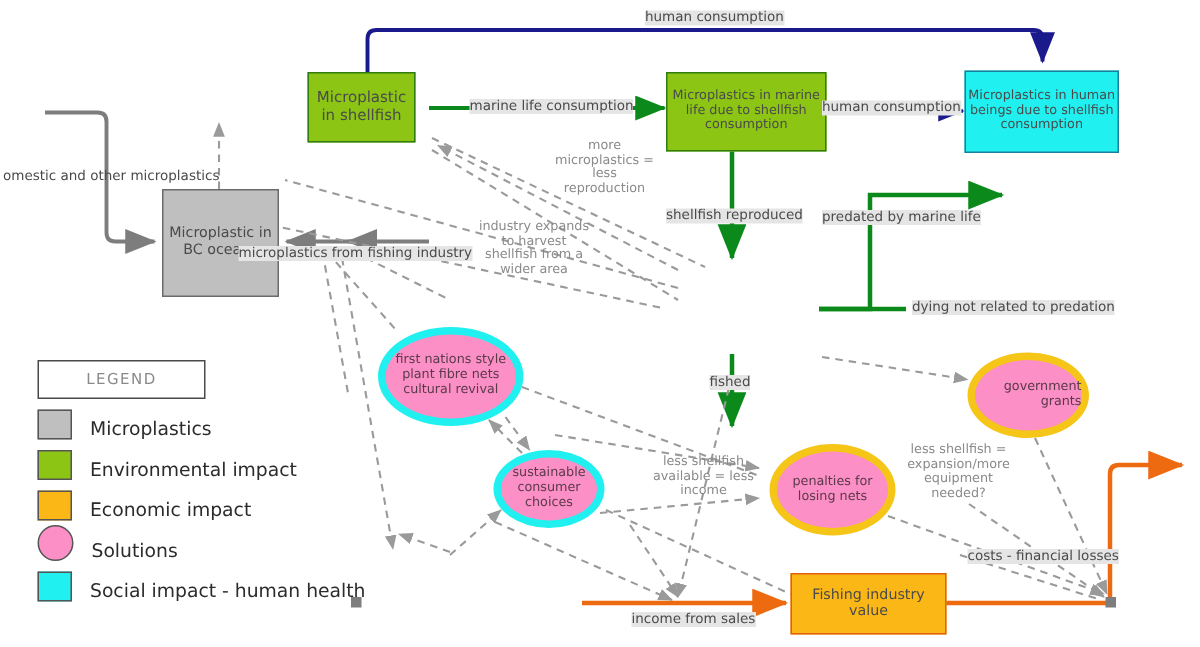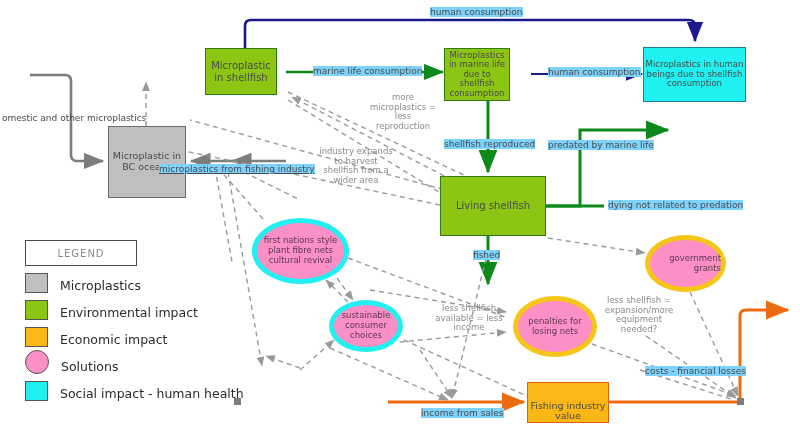--- a/index.html
+++ b/index.html
@@ -72,21 +72,21 @@
     background: #FB8FC6;
     border: 5px solid #21F0F0;
   }
   .ellipse-orange {
     background: #FB8FC6;
     border: 5px solid #F5C518;
   }
   .edge-label {
     position: absolute;
     color: #4a4a4a;
-    background: #7dd3fc;
+    background: #e5e5e5;
     white-space: nowrap;
     font-family: "DejaVu Sans", sans-serif;
     line-height: 1.12;
   }
   .edge-label.multi {
     white-space: normal;
     text-align: center;
   }
   .edge-label.dashed-lbl {
     color: #8a8a8a;
@@ -250,33 +250,30 @@
   </svg>
 
   <div class="node rectnode green-box" style="left:205px; top:48px; width:72px; height:47px; font-size:10px;">
     <span>Microplastic in shellfish</span>
   </div>
 
   <div class="node rectnode gray-box" style="left:108px; top:126px; width:78px; height:72px; font-size:9.5px;">
     <span>Microplastic in BC oceans</span>
   </div>
 
-  <div class="node rectnode green-box" style="left:444px; top:48px; width:66px; height:53px; font-size:8.5px;">
+  <div class="node rectnode green-box" style="left:444px; top:48px; width:107px; height:53px; font-size:8.5px;">
     <span>Microplastics in marine life due to shellfish consumption</span>
   </div>
 
   <div class="node rectnode cyan-box" style="left:643px; top:47px; width:103px; height:55px; font-size:8.5px;">
     <span>Microplastics in human beings due to shellfish consumption</span>
   </div>
 
-  <div class="node rectnode green-box" style="left:440px; top:176px; width:106px; height:60px; font-size:10px;">
-    <span>Living shellfish</span>
-  </div>
-
-  <div class="node rectnode orange-box" style="left:527px; top:382px; width:82px; height:41px; font-size:9.5px;align-items:flex-end;">
+
+  <div class="node rectnode orange-box" style="left:527px; top:382px; width:104px; height:41px; font-size:9.5px;">
     <span>Fishing industry value</span>
   </div>
 
   <div class="ellipse-node ellipse-cyan" style="left:252px; top:218px; width:97px; height:66px; font-size:8.5px;">
     <span>first nations style plant fibre nets cultural revival</span>
   </div>
 
   <div class="ellipse-node ellipse-cyan" style="left:329px; top:300px; width:74px; height:52px; font-size:8.5px;">
     <span>sustainable consumer choices</span>
   </div>
@@ -291,21 +288,21 @@
 
   <div class="edge-label" style="left:430px; top:7px; font-size:9px;">human consumption</div>
 
   <div class="edge-label" style="left:548px; top:67px; font-size:9px;">human consumption</div>
 
   <div class="edge-label" style="left:313px; top:66px; font-size:9px;">marine life consumption</div>
 
 
   <div class="edge-label" style="left:2px; top:113px; font-size:9px; background:transparent;">omestic and other microplastics</div>
 
-  <div class="edge-label" style="left:159px; top:164px; font-size:9px;text-decoration:underline;">microplastics from fishing industry</div>
+  <div class="edge-label" style="left:159px; top:164px; font-size:9px;">microplastics from fishing industry</div>
 
   <div class="edge-label multi dashed-lbl" style="left:367px; top:93px; width:72px; font-size:8.5px; background:transparent;">more microplastics = less reproduction</div>
 
   <div class="edge-label multi dashed-lbl" style="left:318px; top:147px; width:76px; font-size:8.5px; background:transparent;">industry expands to harvest shellfish from a wider area</div>
 
   <div class="edge-label" style="left:444px; top:139px; font-size:9px;">shellfish reproduced</div>
 
   <div class="edge-label" style="left:548px; top:140px; font-size:9px;">predated by marine life</div>
 
   <div class="edge-label" style="left:608px; top:200px; font-size:9px;">dying not related to predation</div>

